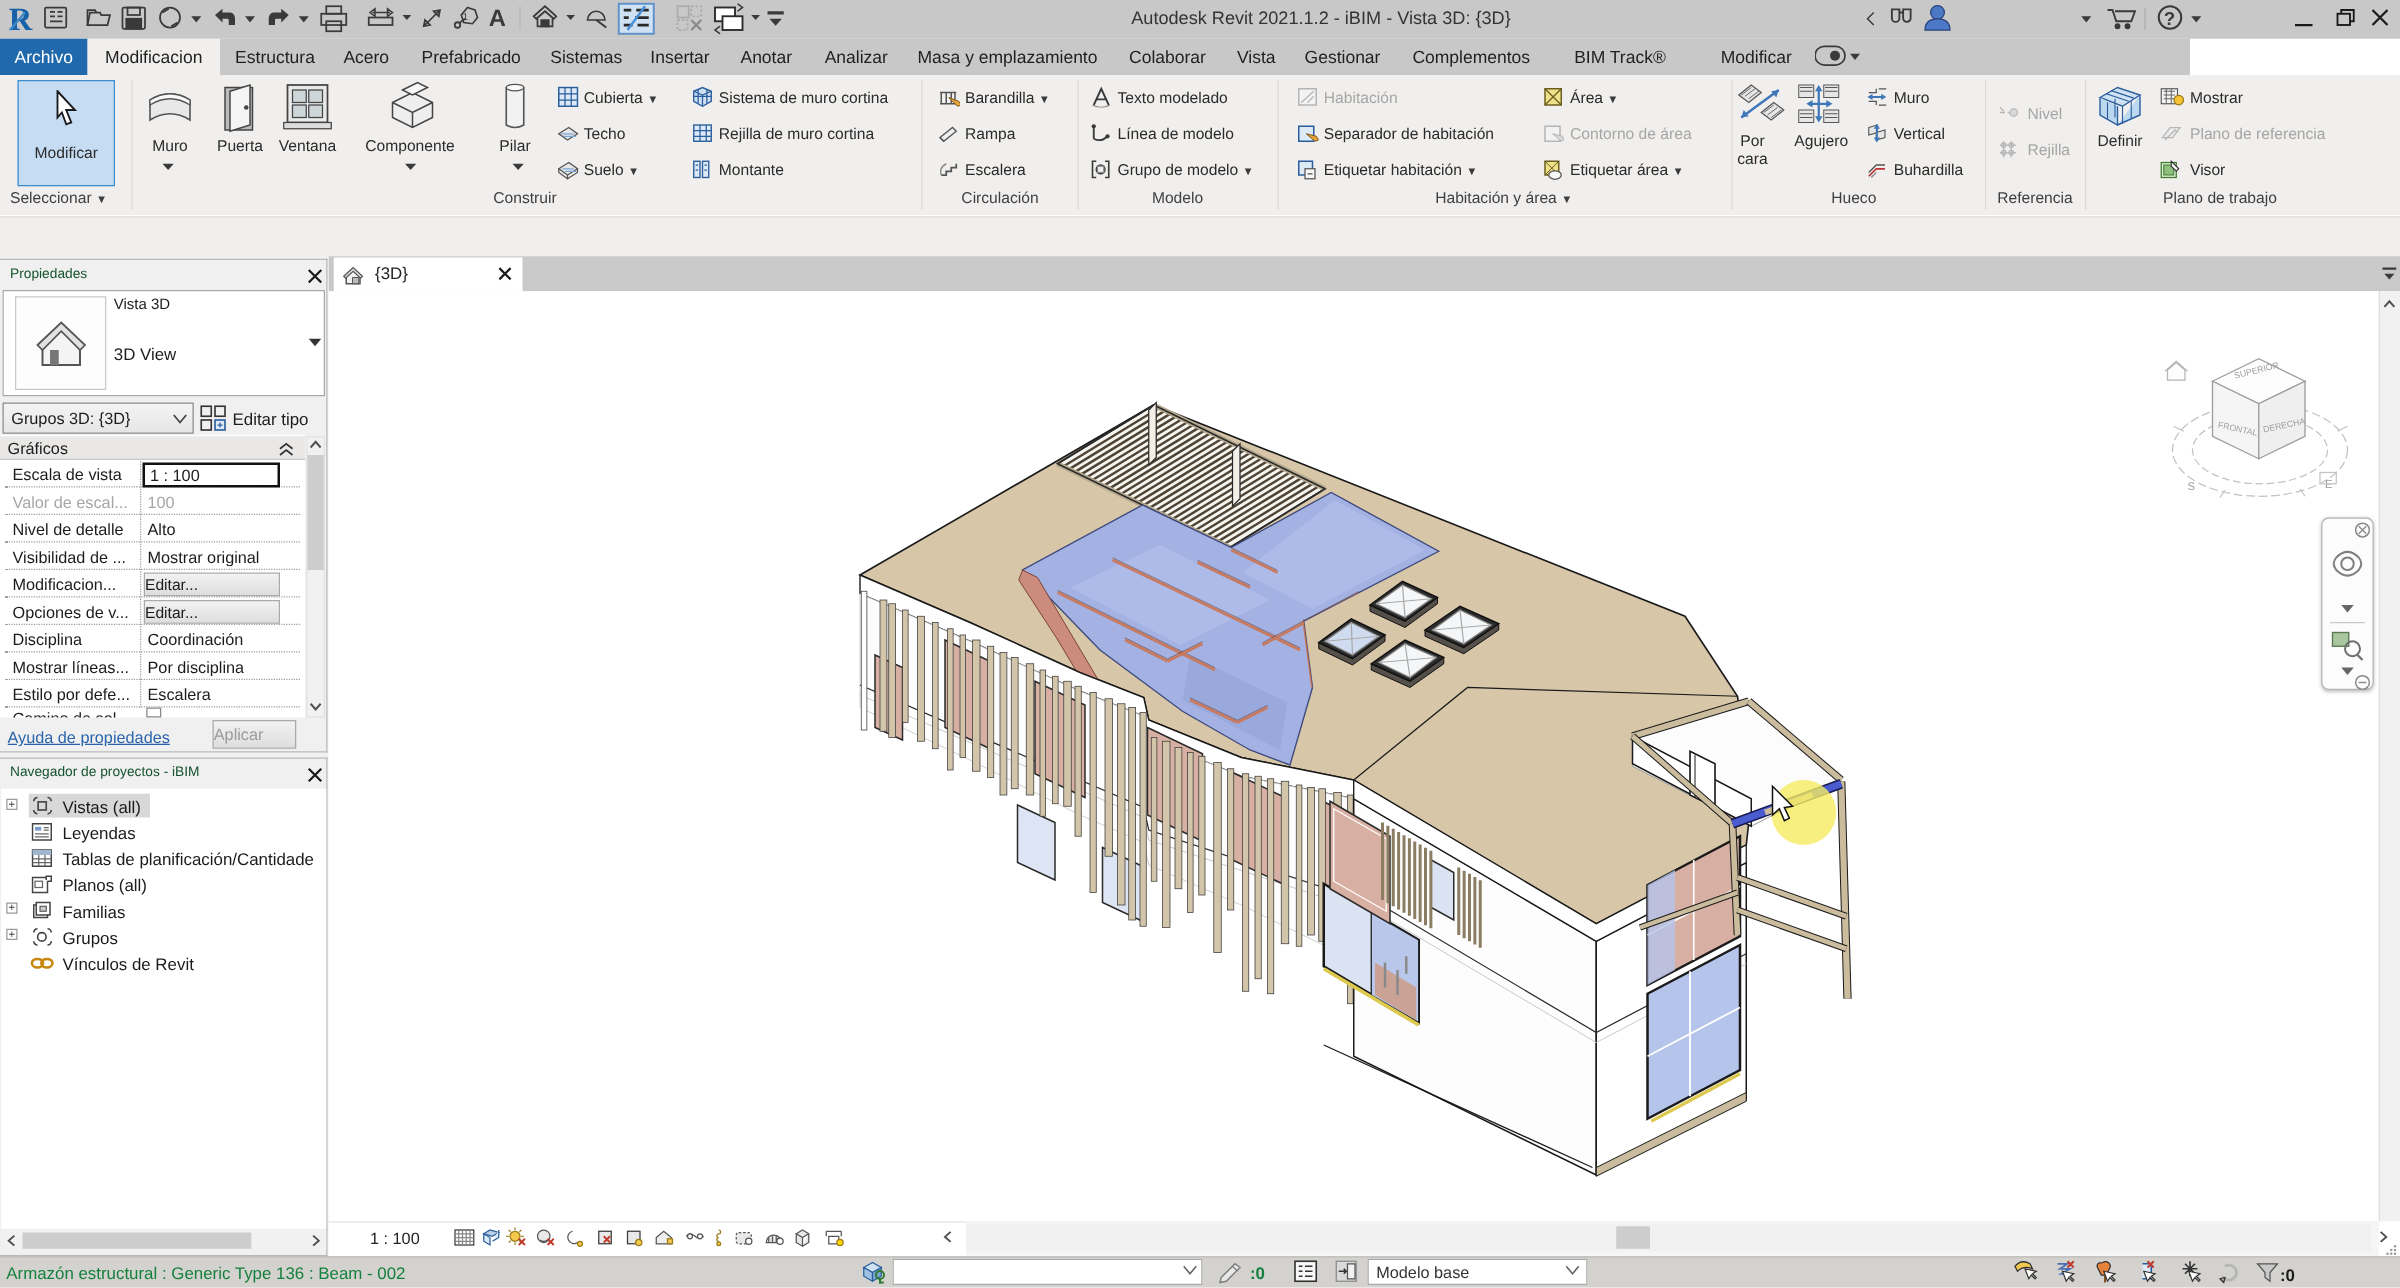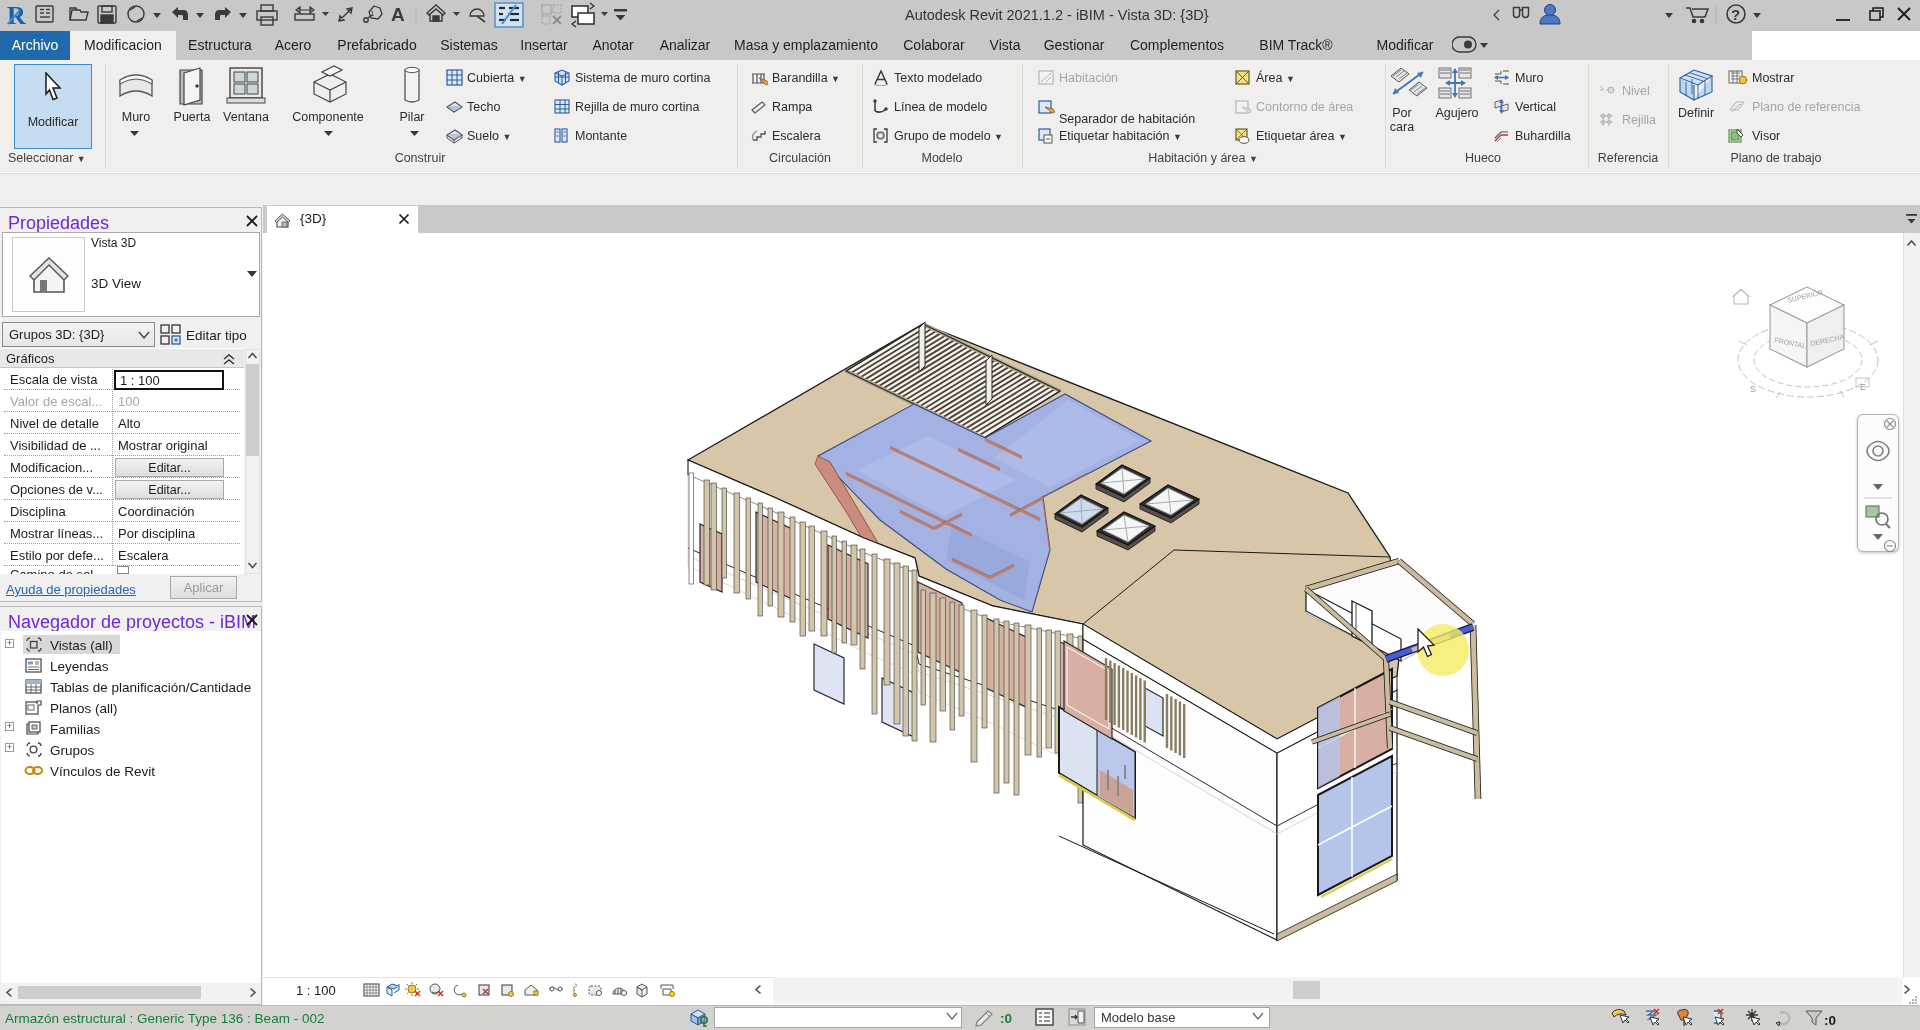--- a/index.html
+++ b/index.html
@@ -8,24 +8,24 @@
 #title{position:absolute;left:905px;top:7px;font-size:14.5px;color:#333}
 #tabrow{position:absolute;left:0;top:31px;width:1752px;height:29px;background:#c8c8c8}
 .tab{position:absolute;top:0;height:29px;line-height:29px;font-size:14px;color:#1f1f1f;text-align:center}
 #ribbon{position:absolute;left:0;top:60px;width:1920px;height:112px;background:#f0efed}
 .pansep{position:absolute;width:1px;height:104px;background:#dcdad7;top:64px}
 .pcap{position:absolute;top:151px;height:17px;font-size:12.5px;color:#3f3f41;text-align:center;white-space:nowrap}
 .rlbl{position:absolute;font-size:12.5px;color:#2b2b2b;white-space:nowrap}
 .gray{color:#a6a6a6 !important}
 .biglbl{position:absolute;font-size:12.5px;color:#2b2b2b;text-align:center;white-space:nowrap}
 #optionsbar{position:absolute;left:0;top:173px;width:1920px;height:32px;background:#f0efed;border-top:1px solid #dddbd8}
-.panelhdr{position:absolute;font-size:18px;color:#6d28d9}
+.panelhdr{position:absolute;font-size:11px;color:#14532d}
 .dotr{border-bottom:1px dotted #9f9f9f}
 .cell{position:absolute;font-size:13px;color:#1c1c1c;white-space:nowrap;overflow:hidden}
-.ebtn{position:absolute;background:linear-gradient(#f2f2f2,#dedede);border:1px solid #a9a9a9;font-size:12.5px;color:#1c1c1c;text-align:center}
+.ebtn{position:absolute;background:linear-gradient(#f2f2f2,#dedede);border:1px solid #a9a9a9;font-size:12.5px;color:#1c1c1c;text-align:left}
 .treetxt{position:absolute;font-size:13.5px;color:#1b1b1b;white-space:nowrap}
 .plus{position:absolute;width:9px;height:9px;border:1px solid #9a9a9a;background:#fff;font-size:9px;line-height:7px;text-align:center;color:#444}
 #statusbar{position:absolute;left:0;top:1005px;width:1920px;height:25px;background:#d4d2cf;border-top:1px solid #bcbab7}
 .sbtxt{position:absolute;font-size:13.5px;color:#15803d;white-space:nowrap}
 .combo{position:absolute;background:#fff;border:1px solid #a8a8a8}
 .cmbtxt{position:absolute;font-size:13px;color:#333;white-space:nowrap}
 .thumb{position:absolute;background:#cdcdcd}
 .track{position:absolute;background:#f1f1f1}
 svg{display:block}
 </style></head>
@@ -305,21 +305,21 @@
 
 <svg class="abs" style="left:1037px;top:69px" width="18" height="17">
       <rect x="2" y="2" width="14" height="13" fill="#f2f2f2" stroke="#b5b5b5" stroke-width="1.2"></rect>
       <path d="M4 13 l10 -9 M9 13 l5 -5" stroke="#b5b5b5"></path>
     </svg>
 <div class="rlbl gray" style="left:1059px;top:71px">Habitación</div>
 <svg class="abs" style="left:1037px;top:98px" width="18" height="17">
       <rect x="2" y="3" width="12" height="12" fill="#dce9f6" stroke="#2a5d9c" stroke-width="1.2"></rect>
       <path d="M8 9 l7 6 3 -1 -2 -3 z" fill="#e8a33d" stroke="#7a5a1a" stroke-width="0.8"></path>
     </svg>
-<div class="rlbl" style="left:1059px;top:112px">Separador  de habitación</div>
+<div class="rlbl" style="left:1059px;top:100px">Separador  de habitación</div>
 <svg class="abs" style="left:1037px;top:127px" width="18" height="17">
       <rect x="2" y="2" width="11" height="11" fill="#dce9f6" stroke="#2a5d9c" stroke-width="1.2"></rect>
       <rect x="7" y="8" width="8" height="8" fill="#f7f7f7" stroke="#555"></rect>
       <path d="M9 12 h4" stroke="#555"></path>
     </svg>
 <div class="rlbl" style="left:1059px;top:129px">Etiquetar  habitación <span style="font-size:9px;color:#3a3a3a">▼</span></div>
 
 <svg class="abs" style="left:1234px;top:69px" width="18" height="17">
       <rect x="2" y="2" width="13" height="13" fill="#efe08a" stroke="#6b5d1e" stroke-width="1.2"></rect>
       <path d="M2 2 l13 13 M15 2 l-13 13" stroke="#6b5d1e"></path>

